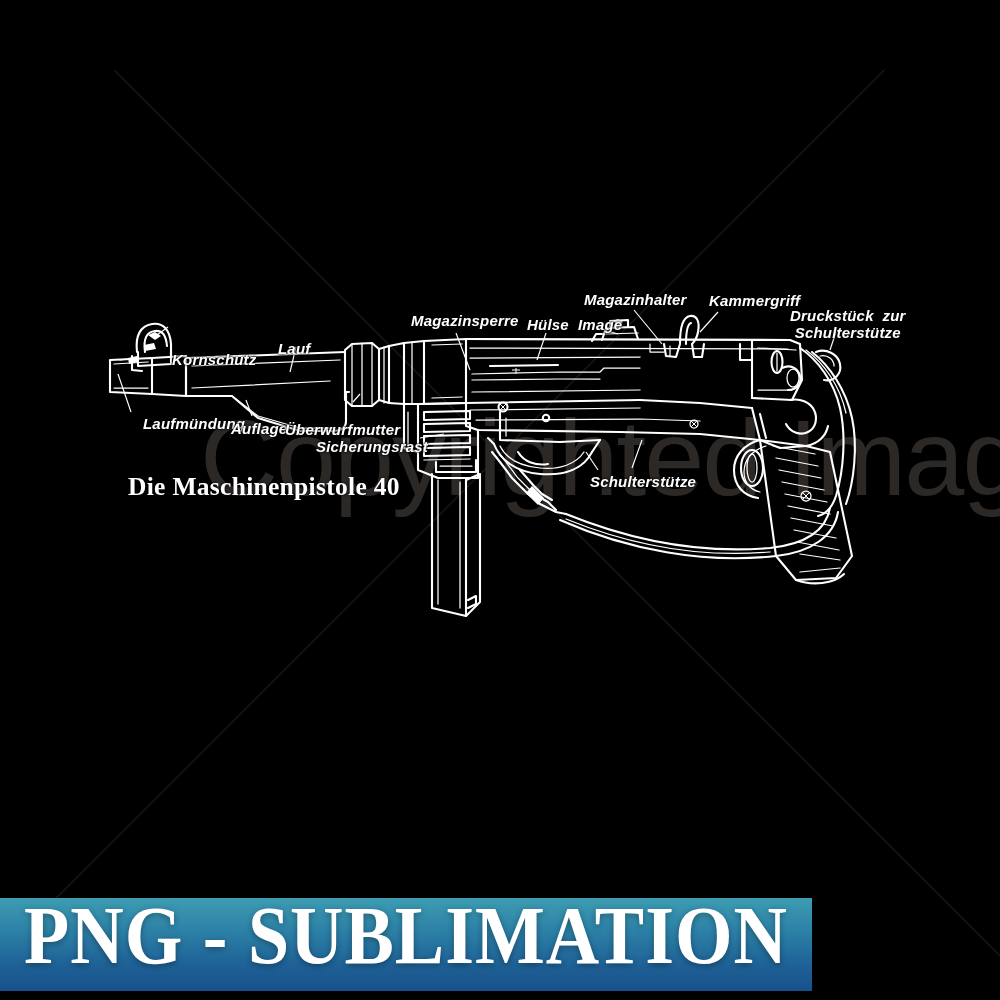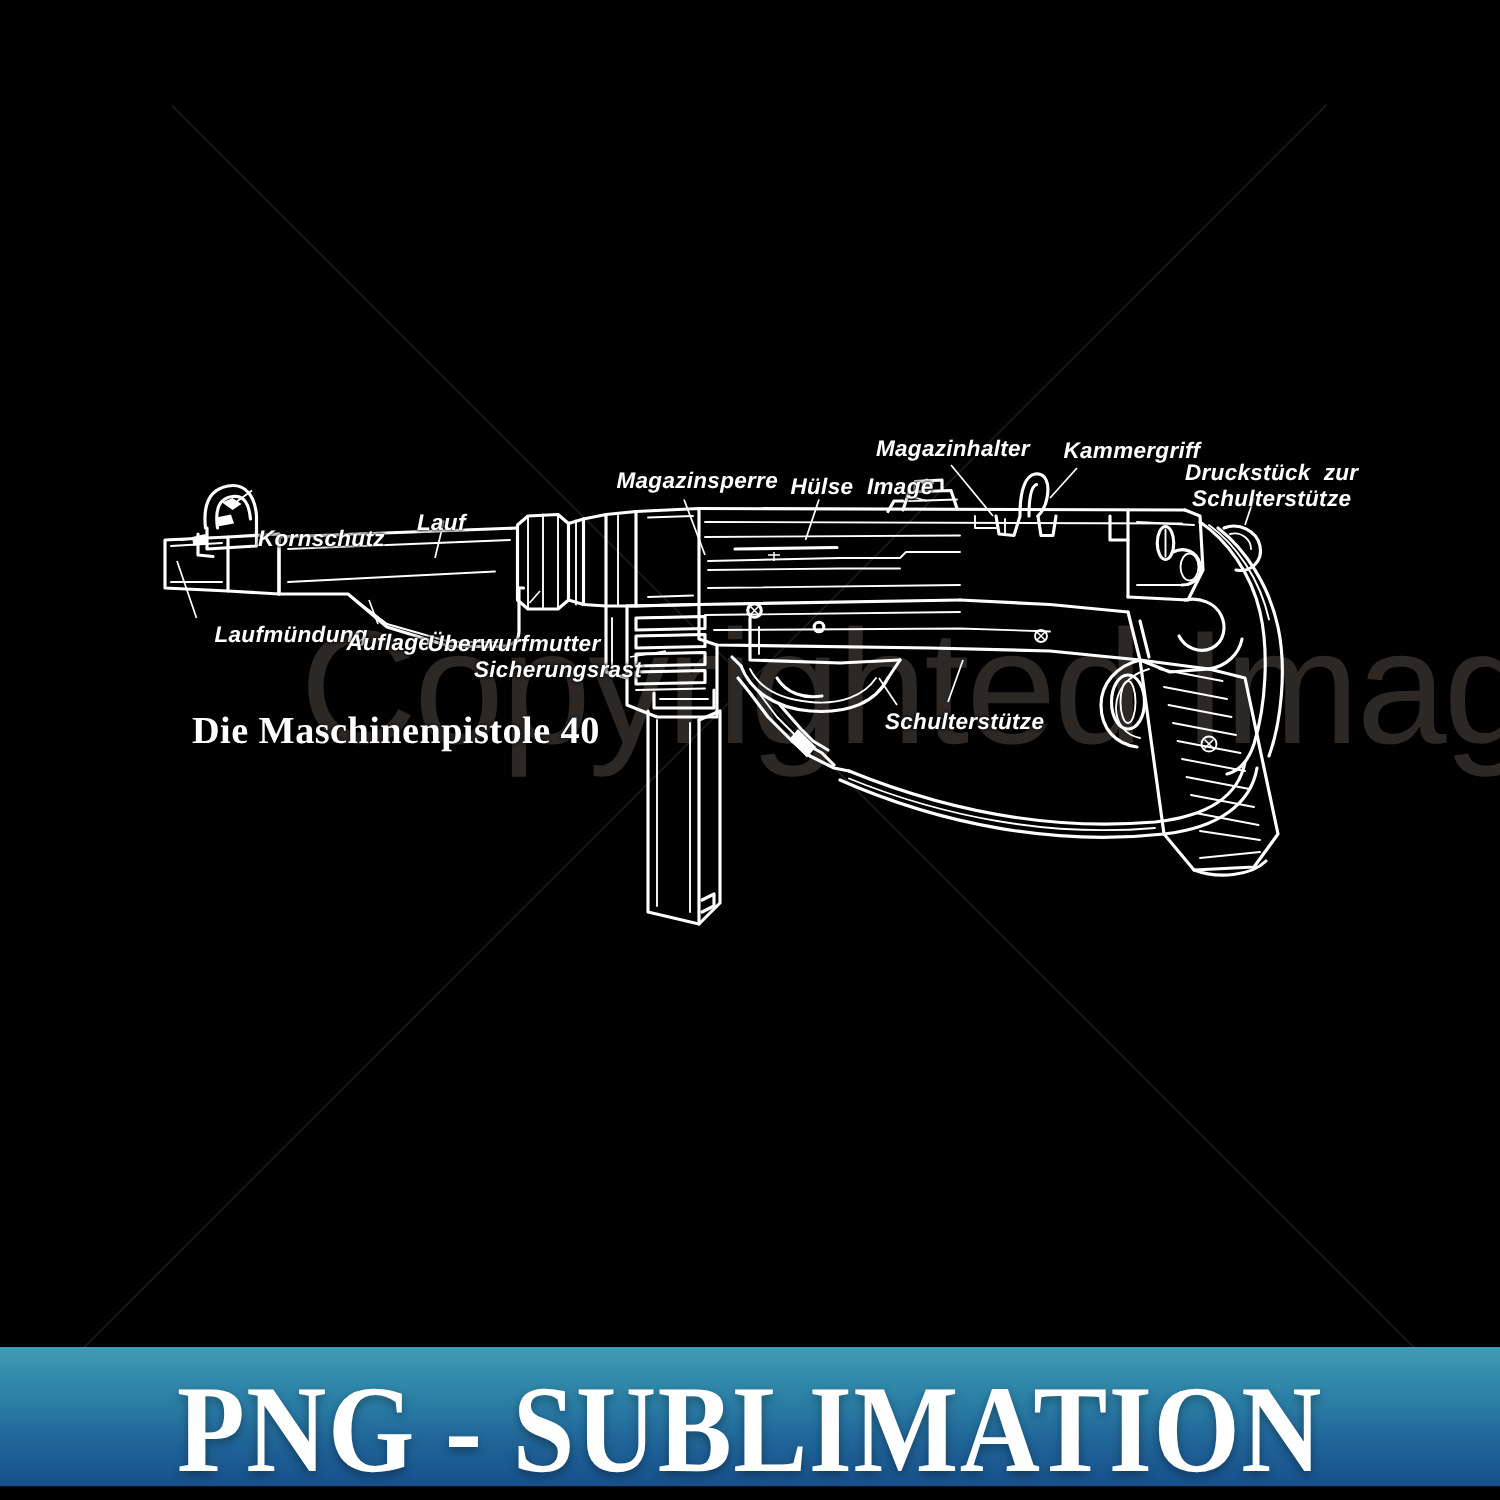--- a/index.html
+++ b/index.html
@@ -41,23 +41,23 @@
   
   .headline{
     position:absolute;left:128px;top:472px;
     color:#ffffff;font-family:"Liberation Serif",serif;
     font-weight:700;font-size:25.5px;letter-spacing:.3px;white-space:nowrap;
     text-shadow:0 0 3px #000;
   }
 
   
   #banner{
-    position:absolute;left:0;top:898px;width:1000px;height:93px;
+    position:absolute;left:0;top:898px;width:812px;height:93px;
     background:linear-gradient(180deg,#3d9cb2 0%,#2b7fa6 38%,#1f6397 70%,#17508b 100%);
-    display:flex;align-items:flex-end;justify-content:center;
+    display:flex;align-items:flex-start;justify-content:center;
   }
   #banner .btext{
     font-family:"Liberation Serif",serif;
     font-weight:700;font-size:74px;line-height:1;
     color:#ffffff;letter-spacing:1px;white-space:nowrap;
     transform:scaleY(1.12);
     text-shadow:0 2px 6px rgba(0,0,0,.35);
   }
   #banner-bottom-strip{position:absolute;left:0;top:991px;width:1000px;height:9px;background:#000;}
 </style>

